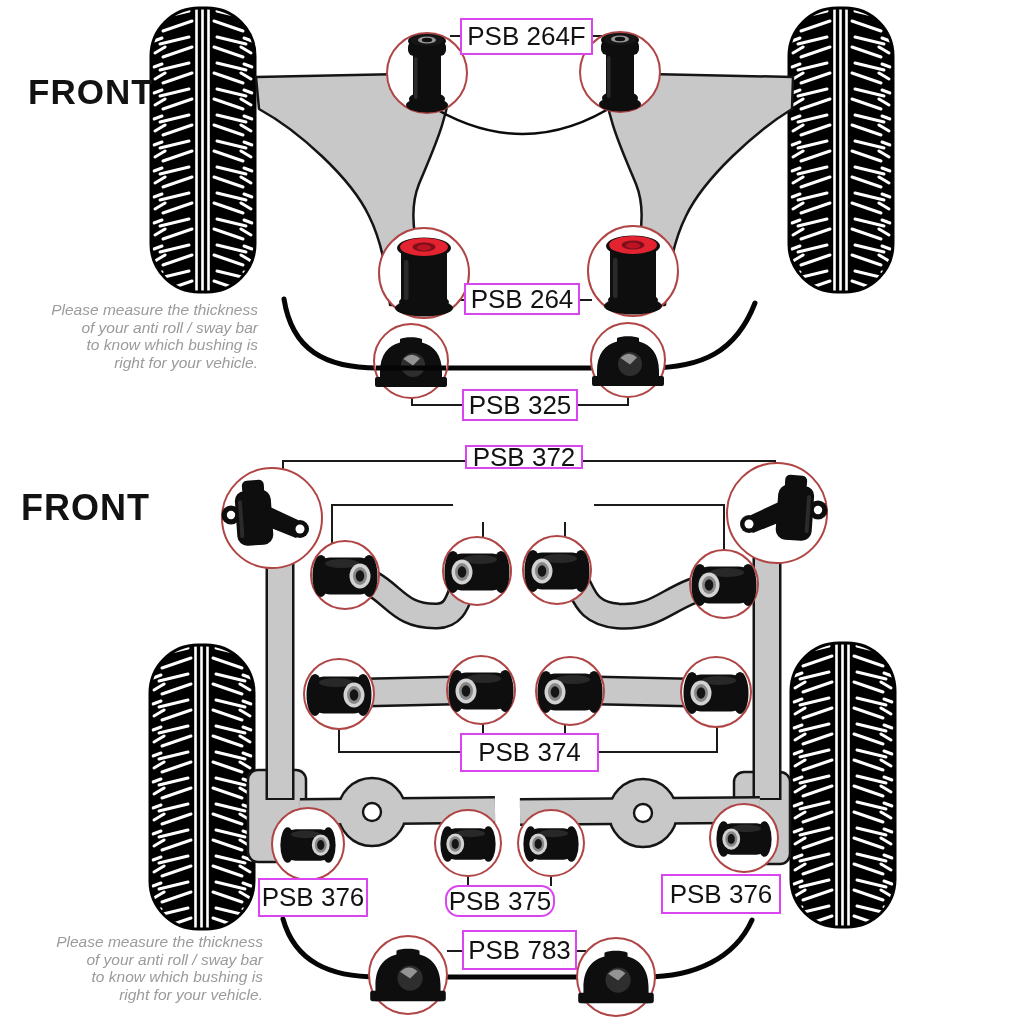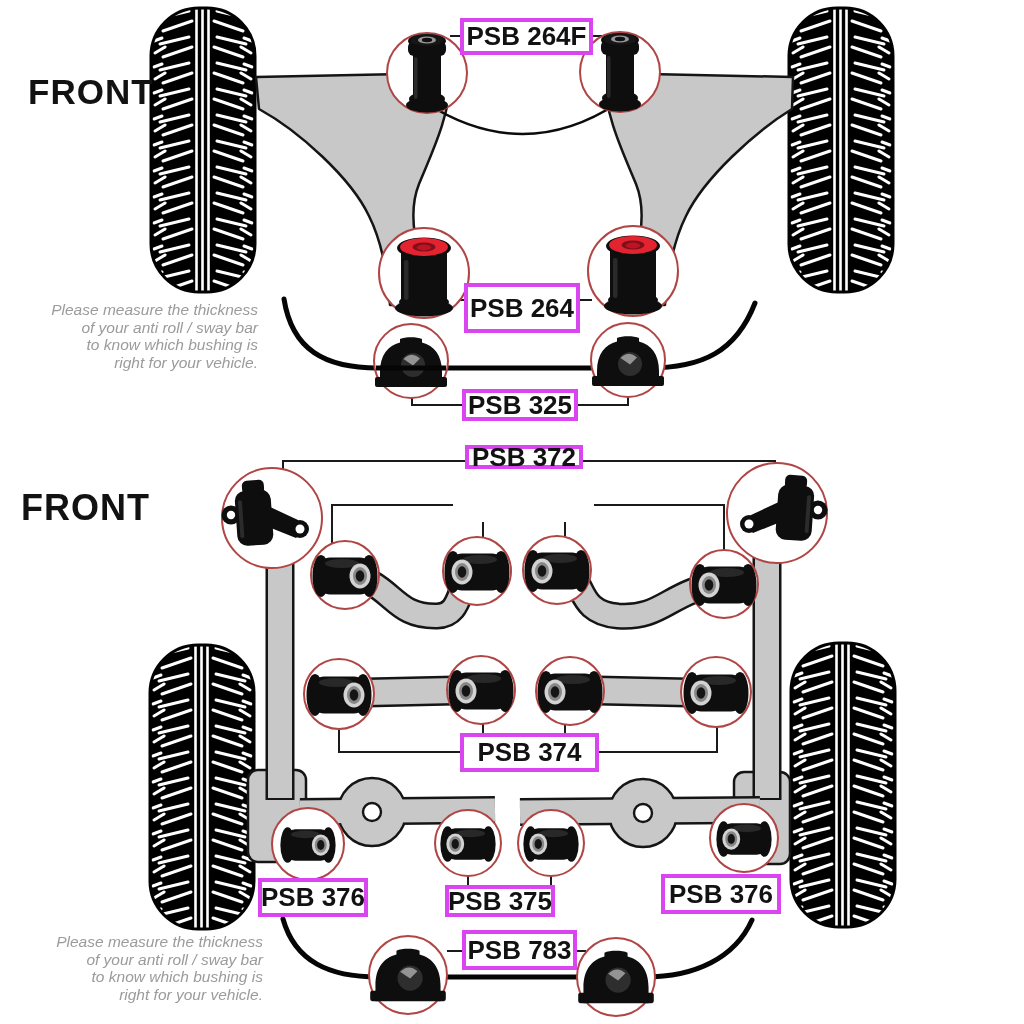--- a/index.html
+++ b/index.html
@@ -1,21 +1,21 @@
 <!DOCTYPE html>
 <html><head>
 <meta charset="utf-8">
 <style>
   html,body{margin:0;padding:0;background:#fff;}
   .stage{position:relative;width:1024px;height:1024px;background:#fff;overflow:hidden;
          font-family:"Liberation Sans",sans-serif;}
   .stage svg{position:absolute;left:0;top:0;}
   .heading{position:absolute;font-weight:bold;color:#121212;letter-spacing:1px;}
-  .part-box{position:absolute;background:#fff;border:4px solid #d946ef;display:flex;
-            align-items:center;justify-content:center;font-weight:bold;color:#121212;
+  .part-box{position:absolute;background:#fff;border:2px solid #d946ef;display:flex;
+            align-items:center;justify-content:center;font-weight:normal;color:#121212;
             font-size:26px;white-space:nowrap;box-sizing:border-box;text-align:center;}
   .note{position:absolute;text-align:right;font-style:italic;color:#9b9b9b;
         font-size:15.5px;line-height:17.5px;}
   .note span{display:block;}
 </style>
 </head>
 <body>
 
 <div class="stage">
 
@@ -267,27 +267,27 @@
       <circle cx="616" cy="977" r="39" fill="#fff" stroke="#b04545" stroke-width="2"></circle>
       <use href="#bush-d" transform="translate(616,979) scale(1.05)"></use>
     </g>
   </g>
 </svg>
 
 <div class="heading" style="left:28px;top:64px;font-size:35px;margin-top:8px;">FRONT</div>
 <div class="heading" style="left:21px;top:487px;font-size:36px;">FRONT</div>
 
 <div class="part-box" style="left:460px;top:18px;width:133px;height:37px;">PSB 264F</div>
-<div class="part-box" style="left:464px;top:283px;width:116px;height:50px;">PSB 264</div>
+<div class="part-box" style="left:464px;top:283px;width:116px;height:32px;">PSB 264</div>
 <div class="part-box" style="left:462px;top:389px;width:116px;height:32px;">PSB 325</div>
 
 <div class="part-box" style="left:465px;top:445px;width:118px;height:24px;">PSB 372</div>
 <div class="part-box" style="left:460px;top:733px;width:139px;height:39px;">PSB 374</div>
 <div class="part-box" style="left:258px;top:878px;width:110px;height:39px;">PSB 376</div>
-<div class="part-box" style="left:445px;top:885px;width:110px;height:32px;">PSB 375</div>
+<div class="part-box" style="left:445px;top:885px;width:110px;height:32px;border-radius:14px;">PSB 375</div>
 <div class="part-box" style="left:661px;top:874px;width:120px;height:40px;">PSB 376</div>
 <div class="part-box" style="left:462px;top:930px;width:115px;height:40px;">PSB 783</div>
 
 <div class="note" style="left:38px;top:301px;width:220px;">
   <span>Please measure the thickness</span>
   <span>of your anti roll / sway bar</span>
   <span>to know which bushing is</span>
   <span>right for your vehicle.</span>
 </div>
 <div class="note" style="left:43px;top:933px;width:220px;">

